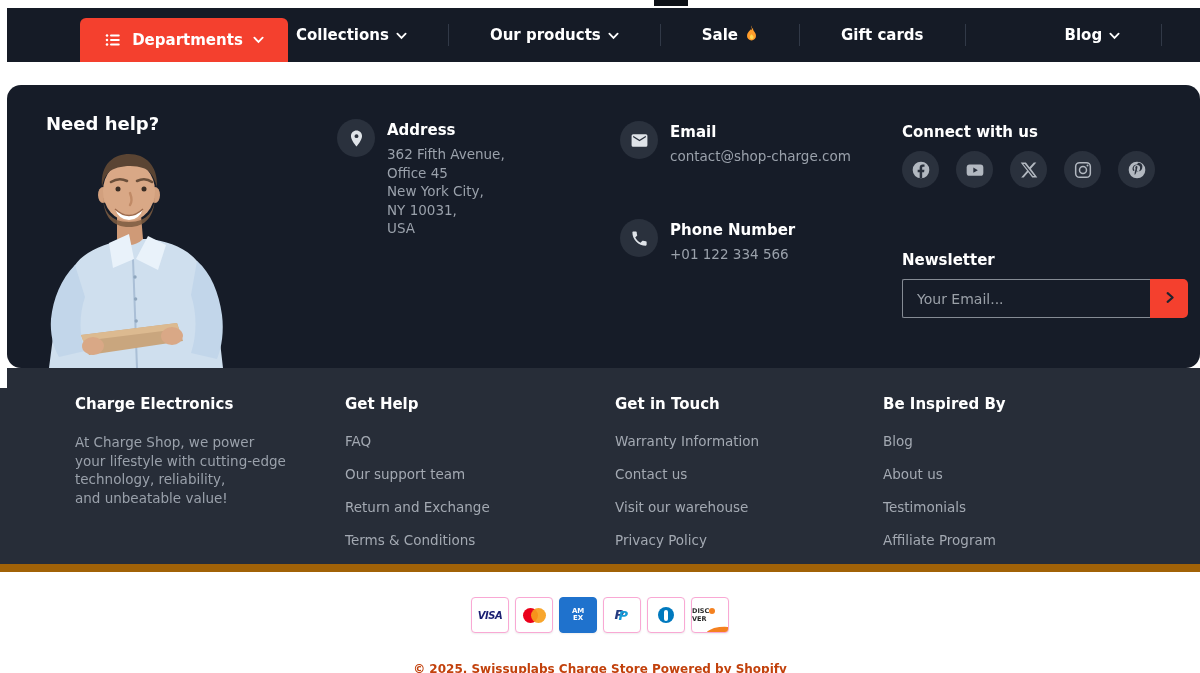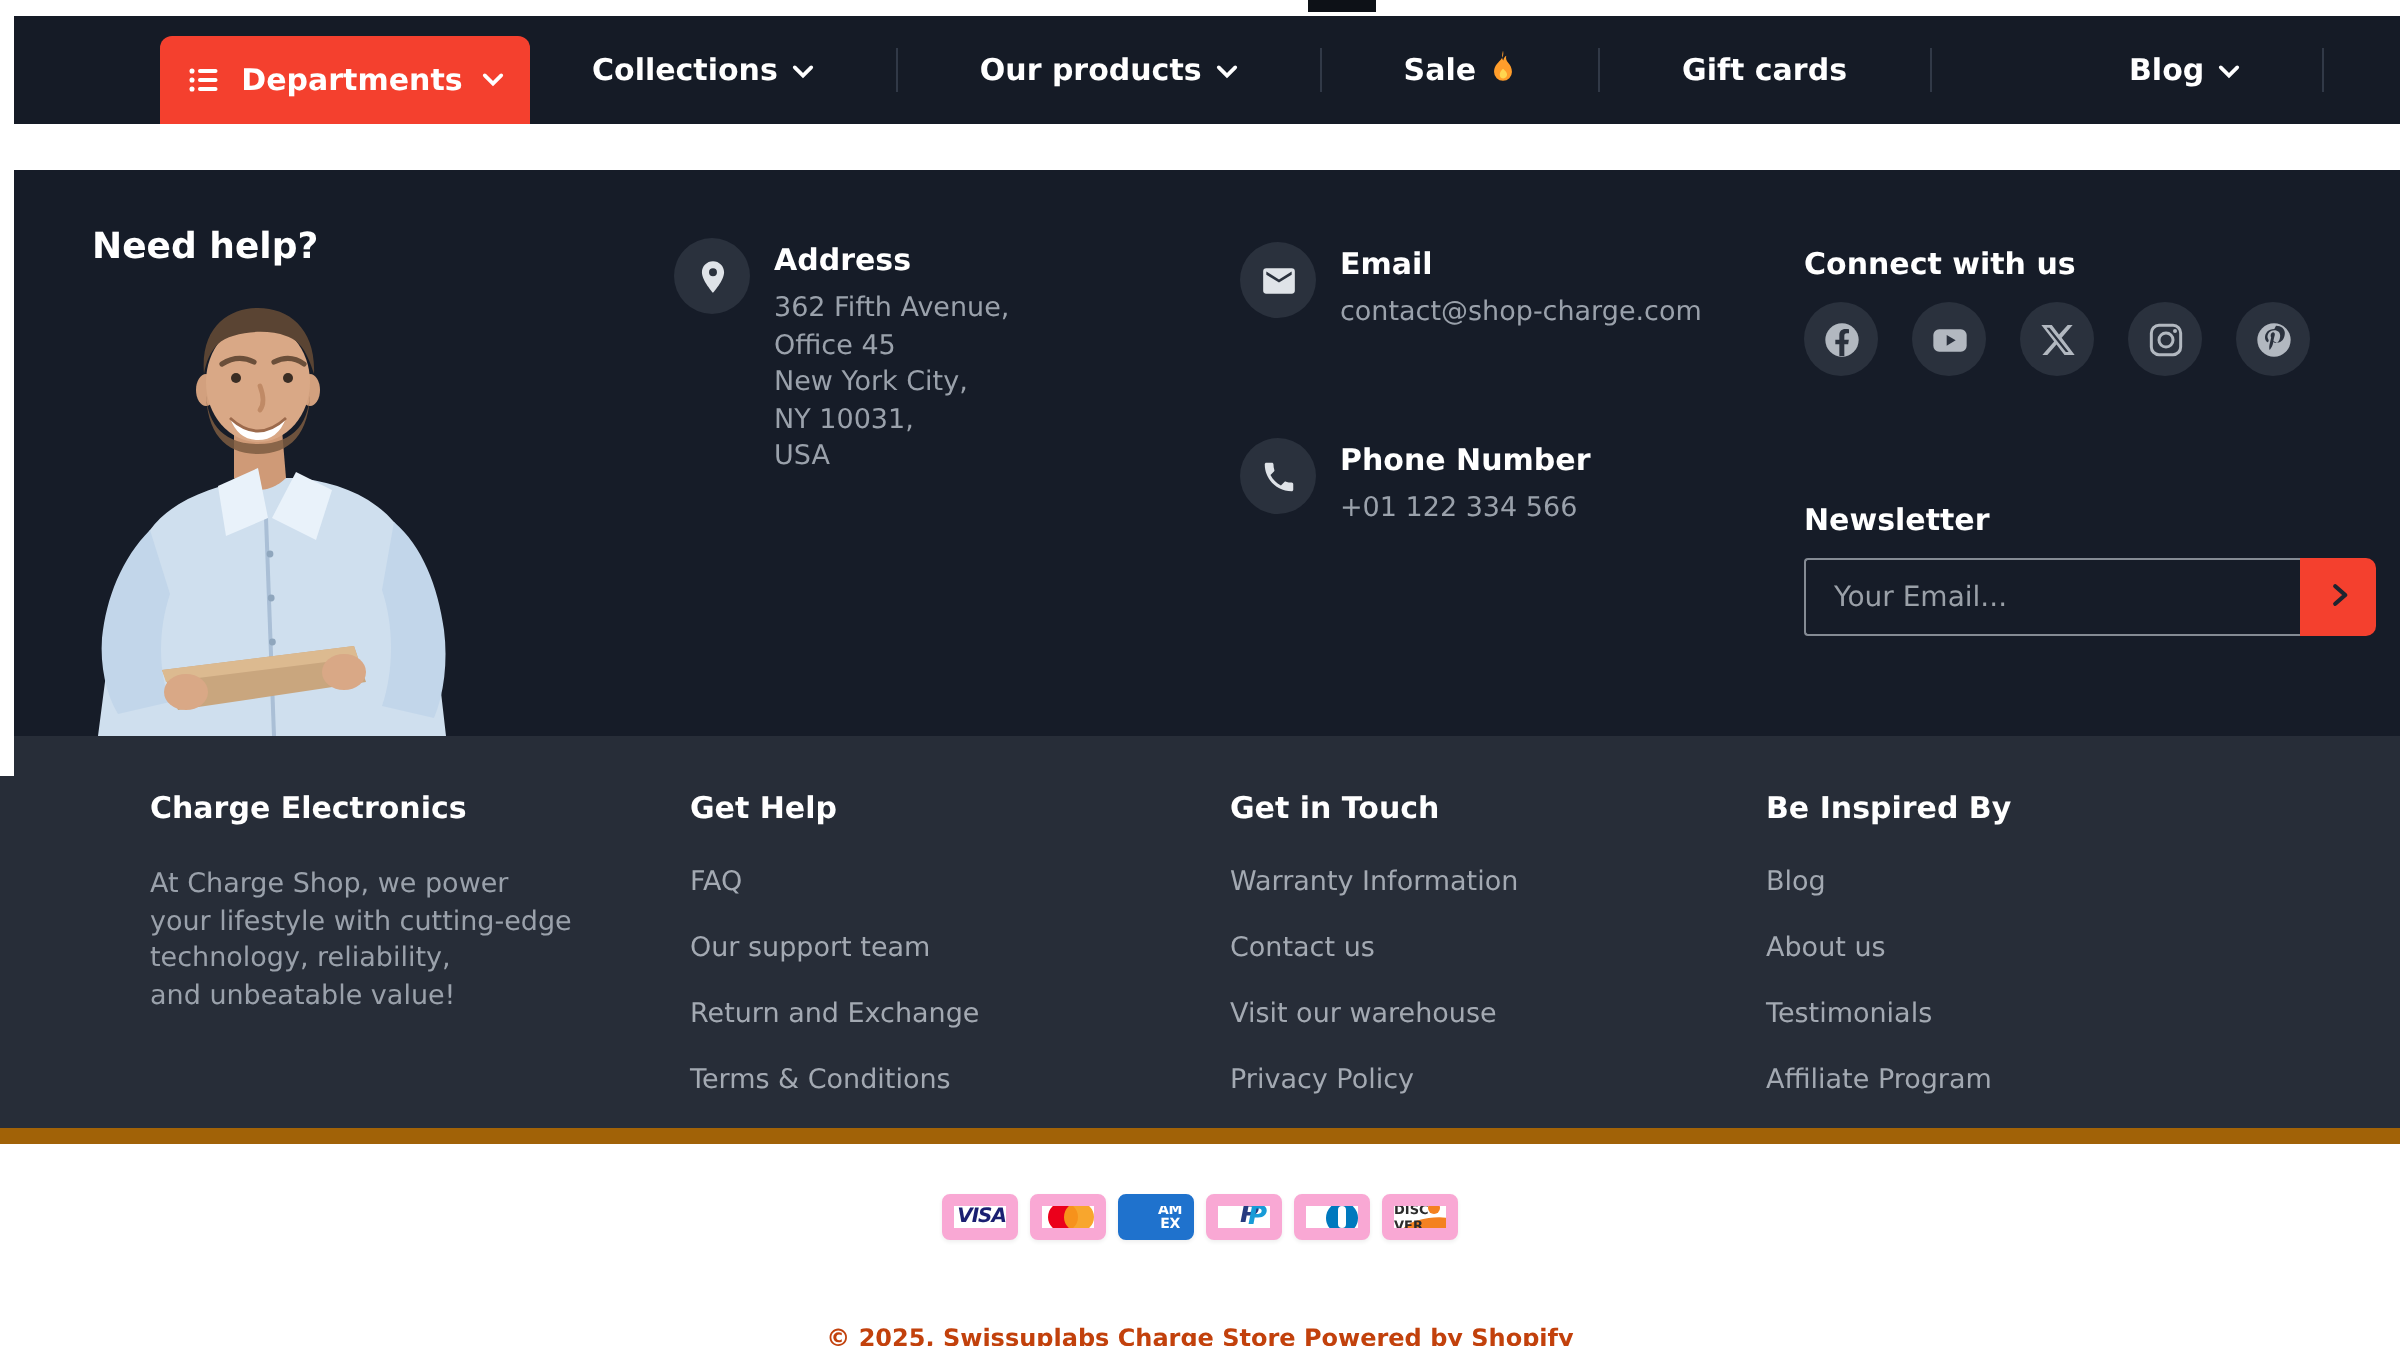--- a/index.html
+++ b/index.html
@@ -6,32 +6,32 @@
          --circle:#2a313d; --glyph:#b2b8c0; --gray:#9aa1ab; --link:#a3a9b2; }
   *{box-sizing:border-box;}
   html,body{margin:0;padding:0;background:#fff;}
   body{font-family:"DejaVu Sans","Liberation Sans",sans-serif;}
   .stage{position:relative;width:1200px;height:673px;background:#fff;overflow:hidden;}
 
   .top-notch{position:absolute;left:654px;top:0;width:34px;height:6px;background:#0d1117;}
 
   
   .navbar{position:absolute;left:7px;right:0;top:8px;height:54px;background:var(--nav-bg);}
-  .dept-btn{position:absolute;left:73px;top:10px;width:185px;height:44px;background:var(--accent);
+  .dept-btn{position:absolute;left:73px;top:10px;width:208px;height:44px;background:var(--accent);
     border:none;border-radius:6px 6px 0 0;color:#fff;font-weight:bold;font-size:15px;
     display:flex;align-items:center;justify-content:center;gap:10px;font-family:inherit;cursor:pointer;}
   .dept-btn svg{display:block;}
   .nav-items{position:absolute;left:272px;top:0;height:100%;display:flex;align-items:center;gap:24px;}
   .nav-item{display:flex;align-items:center;gap:7px;padding:0 17px;color:#fff;font-weight:bold;
     font-size:15px;text-decoration:none;white-space:nowrap;cursor:pointer;}
   .nav-item.gap-before{margin-left:58px;}
   .nav-divider{width:1px;height:22px;background:#313947;}
 
   
-  .footer-top{position:absolute;left:7px;right:0;top:85px;height:283px;background:var(--ft-bg);}
+  .footer-top{position:absolute;left:7px;right:0;top:85px;height:283px;background:var(--ft-bg);border-radius:14px;}
   .help-title{position:absolute;left:39px;top:28px;margin:0;color:#fff;font-size:18px;font-weight:bold;}
   .person{position:absolute;left:38px;top:62px;width:185px;height:221px;}
   .contact-block{position:absolute;display:flex;gap:12px;}
   .block-address{left:330px;top:34px;}
   .block-email{left:613px;top:36px;}
   .block-phone{left:613px;top:118px;margin-top:16px;}
   .cicon{width:38px;height:38px;border-radius:50%;background:var(--circle);display:flex;
     align-items:center;justify-content:center;flex:none;}
   .cicon svg{width:19px;height:19px;fill:#dfe3e8;display:block;}
   .cb-title{color:#fff;font-size:15px;font-weight:600;margin:2px 0 6px;}
@@ -56,22 +56,22 @@
     border-bottom:8px solid #a16207;}
   .cols{display:grid;grid-template-columns:270px 270px 268px auto;padding:27px 40px 0 75px;}
   .col-title{color:#fff;font-size:15px;font-weight:bold;margin:0 0 20px;}
   .col-text{color:var(--gray);font-size:13.5px;line-height:18.5px;margin:0;}
   .col-text span{display:block;}
   .col-link{display:block;color:var(--link);font-size:13.5px;line-height:16px;margin-bottom:17px;
     text-decoration:none;cursor:pointer;}
 
   
   .payments{position:absolute;left:0;right:0;top:597px;display:flex;justify-content:center;gap:6px;}
-  .pay{width:38px;height:23px;background:#fff;border:6px solid #f9a8d4;border-radius:4px;
-    box-shadow:0 1px 2px rgba(0,0,0,.07);display:flex;align-items:center;justify-content:flex-end;
+  .pay{width:38px;height:36px;background:#fff;border:1px solid #f9a8d4;border-radius:4px;
+    box-shadow:0 1px 2px rgba(0,0,0,.07);display:flex;align-items:center;justify-content:center;
     overflow:hidden;position:relative;}
   .pay-visa b{color:#1a1f71;font-style:italic;font-size:10px;letter-spacing:-.5px;}
   .mc{position:relative;width:24px;height:15px;display:block;}
   .mc i{position:absolute;top:0;width:15px;height:15px;border-radius:50%;display:block;}
   .mc .mc-r{left:1px;background:#eb001b;}
   .mc .mc-o{left:9px;background:#f79e1b;opacity:.92;}
   .pay-amex{background:#1f72cd;border-color:#1f72cd;}
   .pay-amex b{color:#fff;font-size:7px;line-height:7px;text-align:center;letter-spacing:-.2px;}
   .pp{position:relative;display:block;width:15px;height:17px;font-style:italic;font-weight:bold;
     font-size:13px;line-height:16px;}

